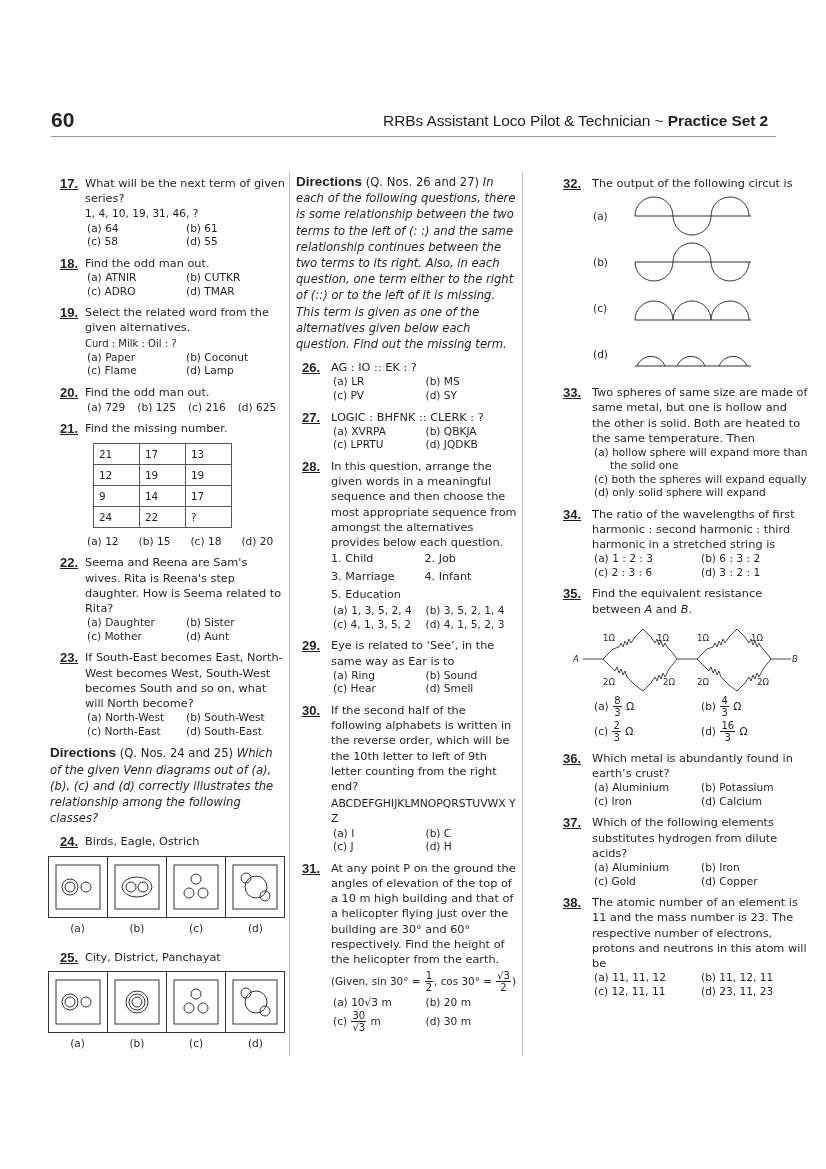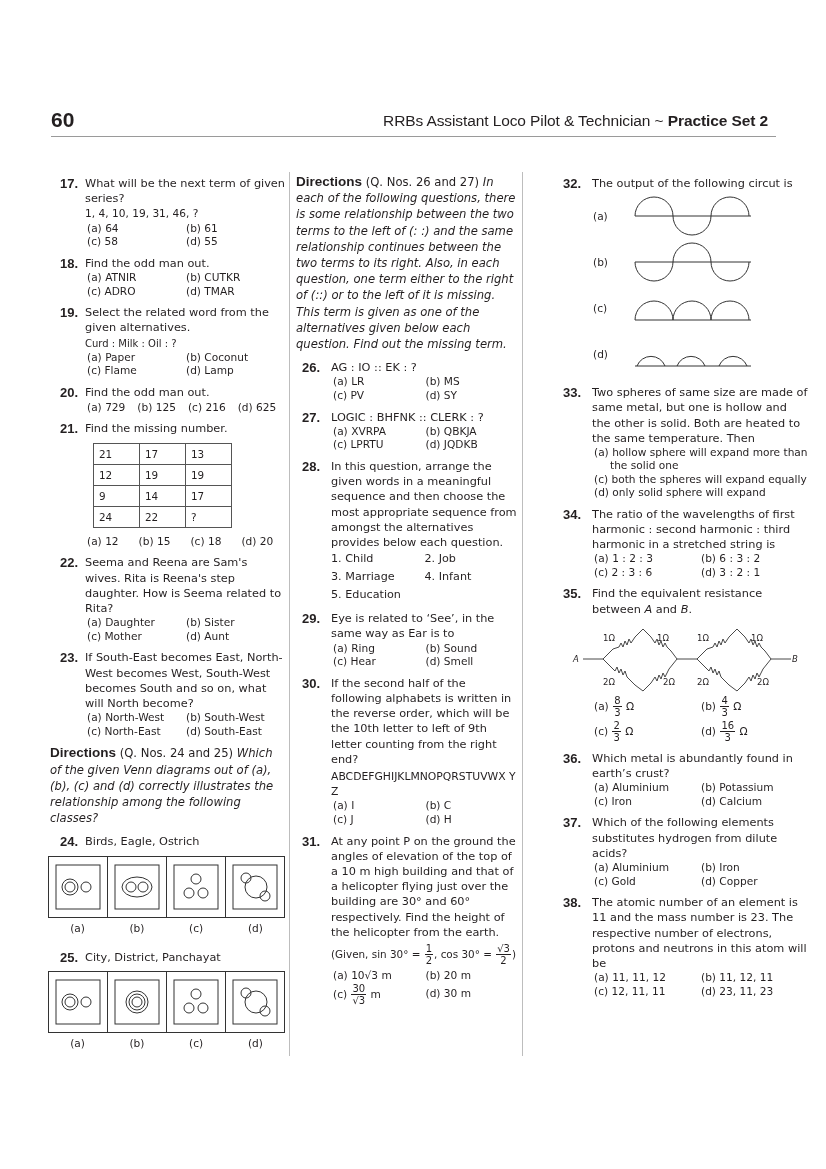--- a/index.html
+++ b/index.html
@@ -7,21 +7,21 @@
   .header{position:absolute;left:51px;top:108px;width:725px;height:28px;border-bottom:1px solid #9a9a9a;}
   .pageno{position:absolute;left:0;top:0;font-family:"Liberation Sans",sans-serif;font-size:21px;font-weight:bold;}
   .runhead{position:absolute;right:8px;top:4px;font-family:"Liberation Sans",sans-serif;font-size:15.5px;letter-spacing:-0.1px;}
   .runhead b{font-weight:bold;}
   .col{position:absolute;top:176px;font-size:11.3px;line-height:15.2px;}
   .col1{left:50px;width:235px;}
   .col2{left:296px;width:222px;}
   .col3{left:563px;width:245px;}
   .vline{position:absolute;top:172px;width:1px;background:#bdbdbd;height:884px;}
   .q{position:relative;padding-left:35px;margin-bottom:7px;}
-  .qn{position:absolute;left:10px;top:0;font-family:"Liberation Sans",sans-serif;font-weight:bold;font-size:13px;}
+  .qn{position:absolute;left:10px;top:0;font-family:"Liberation Sans",sans-serif;font-weight:bold;font-size:13px;text-decoration:underline;}
   .col2 .q,.col3 .q{padding-left:35px;}
   .col2 .qn{left:6px;}
   .col3 .qn{left:0px;}
   .col3 .q{padding-left:29px;}
   .stem{display:block;}
   .opts{display:grid;grid-template-columns:1fr 1fr;column-gap:0;font-size:10.6px;line-height:13.6px;padding-left:2px;}
   .opts4{display:flex;gap:12px;font-size:10.6px;line-height:14px;padding-left:2px;}
   .optlist{font-size:10.6px;line-height:13.4px;padding-left:2px;}
   .optlist div{padding-left:16px;text-indent:-16px;}
   .dir{margin:6px 0 8px 0;font-size:11.6px;line-height:16.2px;}
@@ -280,20 +280,26 @@
 
   <div class="q">
     <span class="qn">28.</span>
     <span class="stem">In this question, arrange the given words in a meaningful sequence and then choose the most appropriate sequence from amongst the alternatives provides below each question.</span>
     <div class="words">
       <span>1. Child</span>
       <span>2. Job</span>
       <span>3. Marriage</span>
       <span>4. Infant</span>
       <span>5. Education</span>
+    </div>
+    <div class="opts">
+      <span>(a) 1, 3, 5, 2, 4</span>
+      <span>(b) 3, 5, 2, 1, 4</span>
+      <span>(c) 4, 1, 3, 5, 2</span>
+      <span>(d) 4, 1, 5, 2, 3</span>
     </div>
   </div>
 
   <div class="q">
     <span class="qn">29.</span>
     <span class="stem">Eye is related to ‘See’, in the same way as Ear is to</span>
     <div class="opts">
       <span>(a) Ring</span>
       <span>(b) Sound</span>
       <span>(c) Hear</span>

